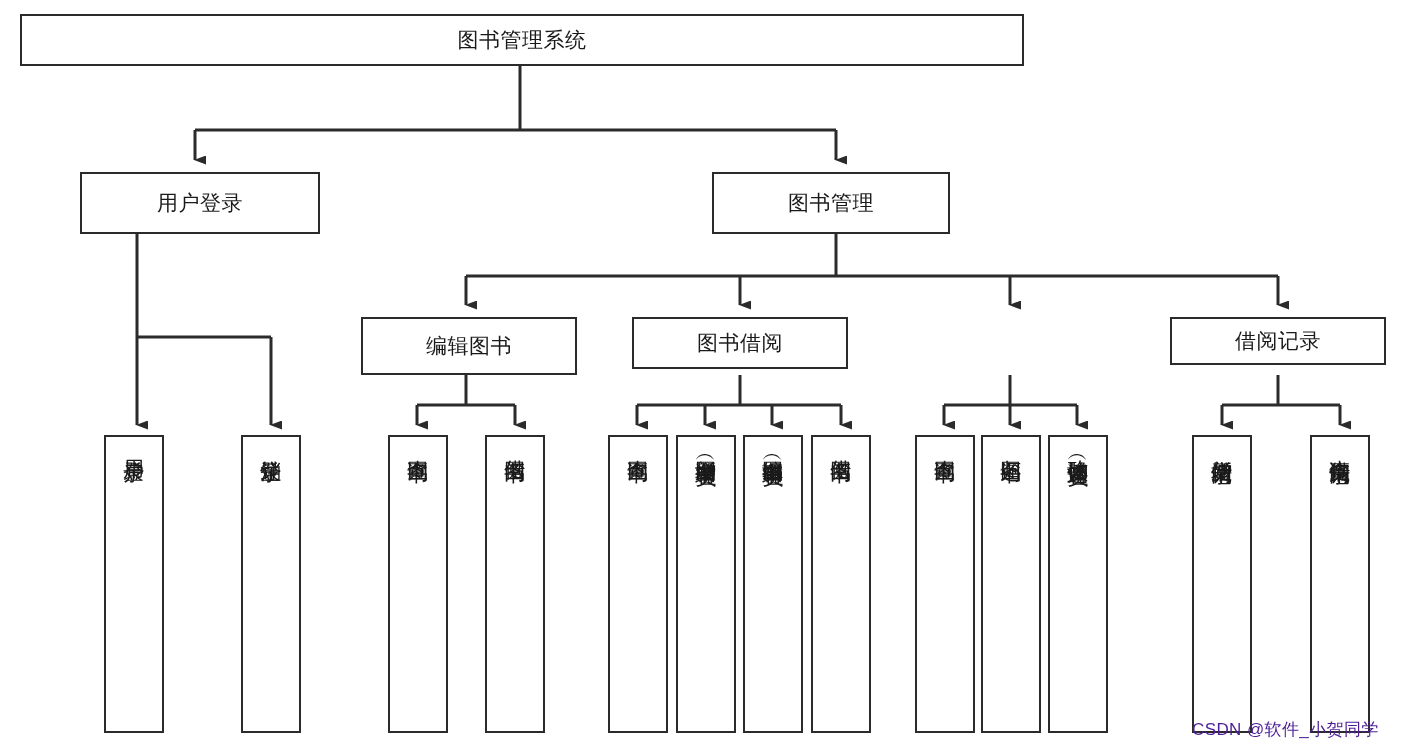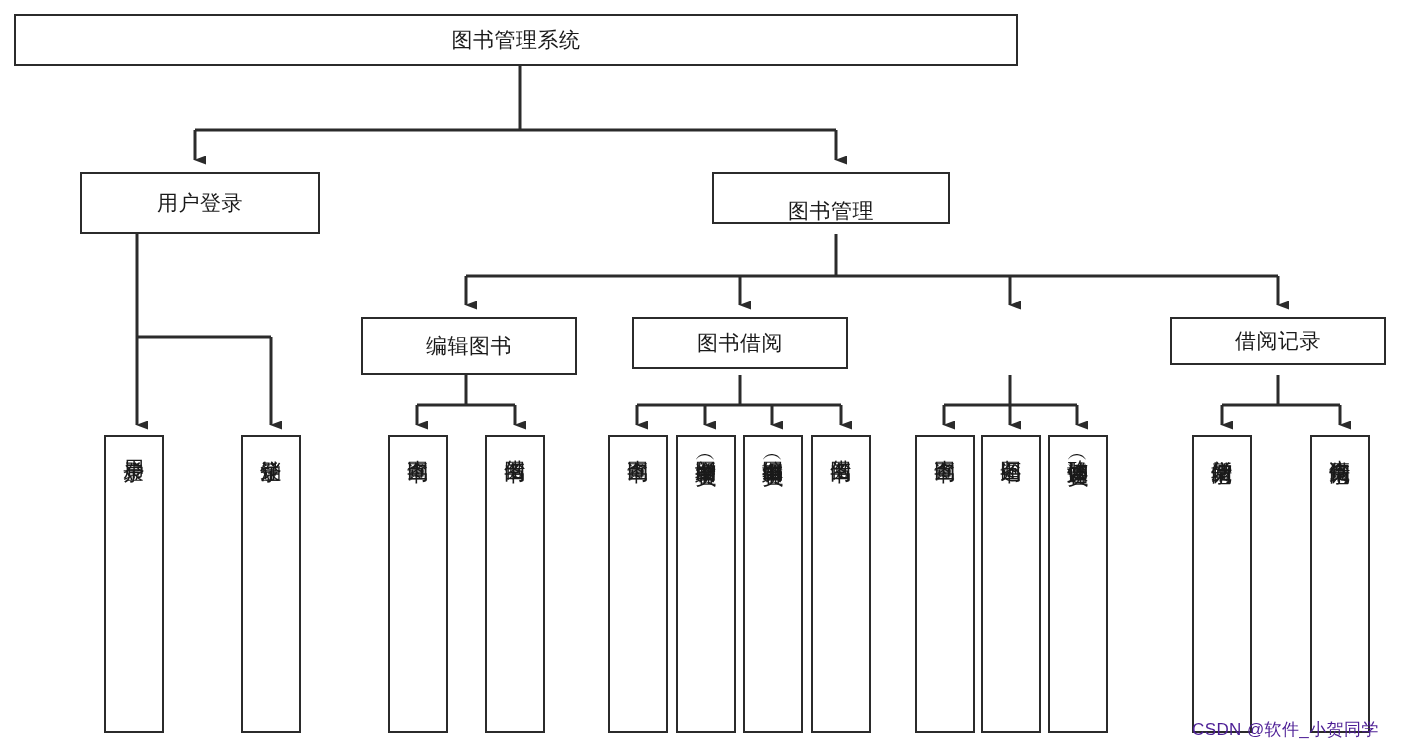--- a/index.html
+++ b/index.html
@@ -110,28 +110,28 @@
       <path d="M1010,405 L1010,425" marker-end="url(#arr)"></path>
       <path d="M1077,405 L1077,425" marker-end="url(#arr)"></path>
 
       <path d="M1278,375 L1278,405"></path>
       <path d="M1222,405 L1340,405"></path>
       <path d="M1222,405 L1222,425" marker-end="url(#arr)"></path>
       <path d="M1340,405 L1340,425" marker-end="url(#arr)"></path>
     </g>
   </svg>
 
-  <div class="node node-h" style="left:14px; top:14px; width:1004px; height:52px;">
+  <div class="node node-h" style="left:20px; top:14px; width:1004px; height:52px;">
     <span>图书管理系统</span>
   </div>
 
   <div class="node node-h" style="left:80px; top:172px; width:240px; height:62px;">
     <span>用户登录</span>
   </div>
-  <div class="node node-h" style="left:712px; top:172px; width:238px; height:52px;align-items:flex-end;">
+  <div class="node node-h" style="left:712px; top:172px; width:238px; height:62px;">
     <span>图书管理</span>
   </div>
 
   <div class="node node-h" style="left:361px; top:317px; width:216px; height:58px;">
     <span>编辑图书</span>
   </div>
   <div class="node node-h" style="left:632px; top:317px; width:216px; height:52px;">
     <span>图书借阅</span>
   </div>
   <div class="node node-h" style="left:1170px; top:317px; width:216px; height:48px;">

